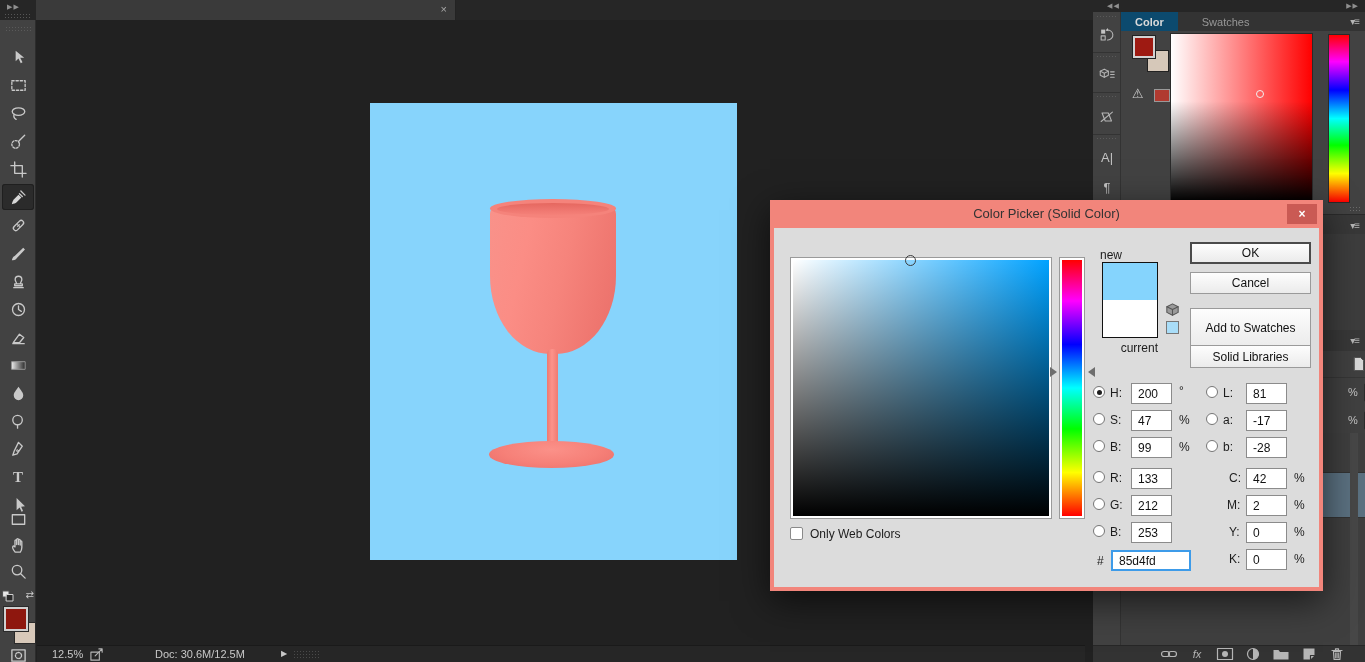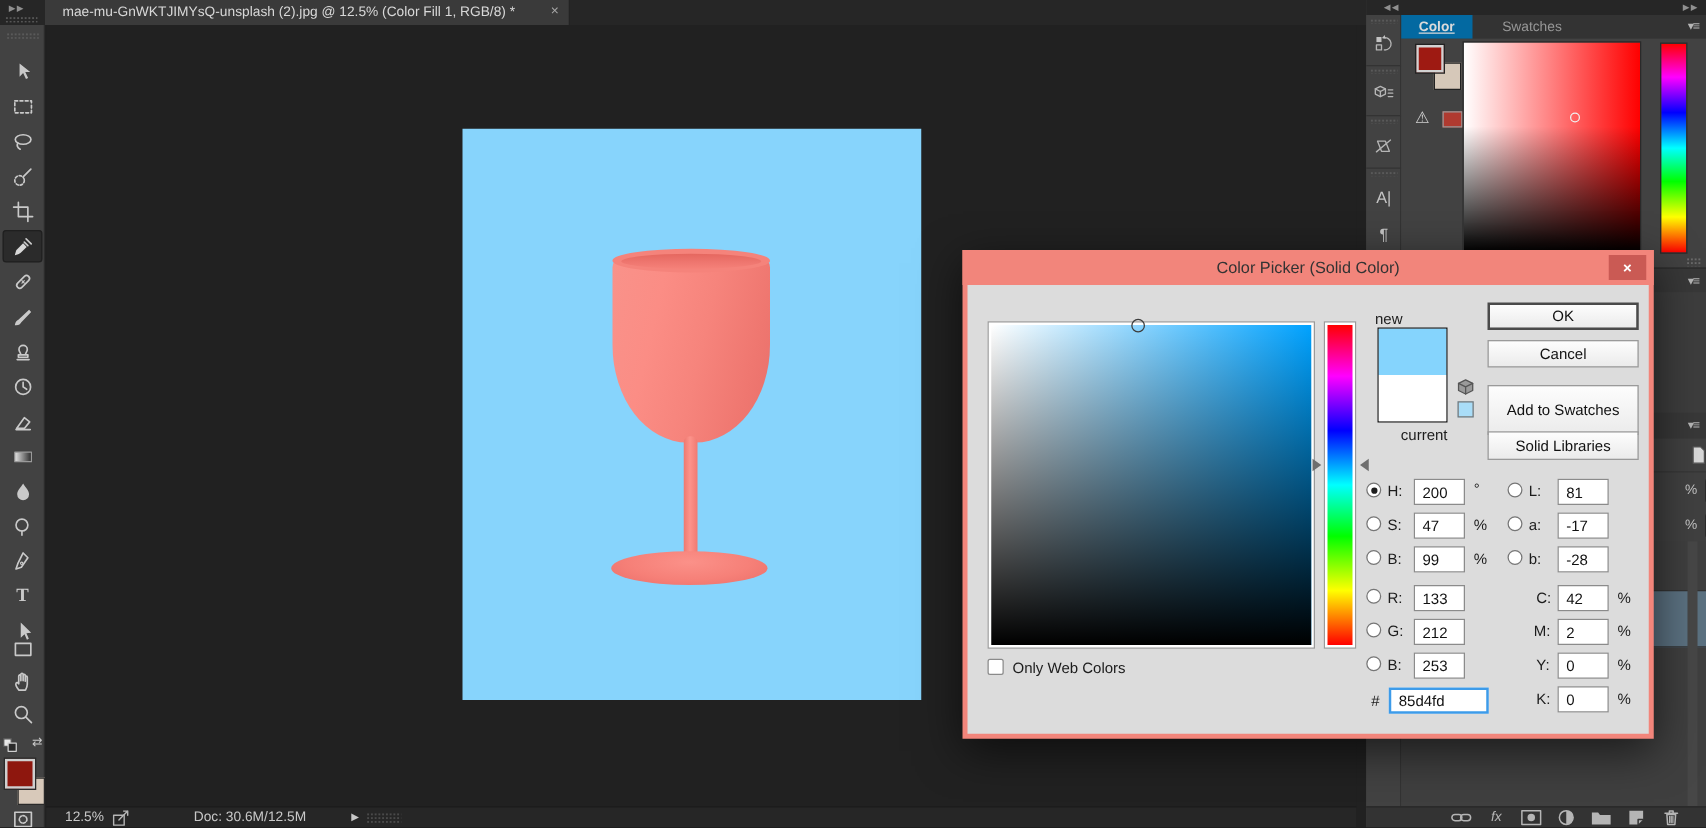--- a/index.html
+++ b/index.html
@@ -50,21 +50,21 @@
   .dock-arrows { font-size:7px; color:#8f8f8f; letter-spacing:1px; cursor:pointer; top:2px; }
   .dock-col { left:0; top:12px; width:28px; height:633px; background:#424242; border-right:1px solid #333; }
   .dock-grip { left:3px; width:22px; height:4px; background-image:radial-gradient(#5a5a5a 35%, transparent 36%); background-size:3px 3px; }
   .dock-icon { left:0; width:28px; height:26px; display:flex; align-items:center; justify-content:center; color:#c3c3c3; cursor:pointer; }
   .dock-divider { left:0; width:28px; height:1px; background:#333; }
   .dock-glyph { font-size:13px; color:#c3c3c3; }
 
   
   .cpanel-tabs { left:28px; top:12px; width:244px; height:19px; background:#333333; display:flex; }
   .cpanel-tab { height:19px; padding:0 14px; font-size:11px; display:flex; align-items:center; cursor:pointer; }
-  .cpanel-tab.active { background:#0369a1; color:#dadada; font-weight:bold;text-decoration:underline; }
+  .cpanel-tab.active { background:#0c4a6e; color:#dadada; font-weight:bold; }
   .cpanel-tab.inactive { color:#979797;margin-left:10px; }
   .panel-menu { position:absolute; font-size:10px; color:#b5b5b5; cursor:pointer; letter-spacing:-1px; }
   .cpanel-body { left:28px; top:31px; width:244px; height:183px; background:#424242; }
   .cp-fg { left:12px; top:5px; width:22px; height:22px; background:#9e1a12; border:2px solid #d2d2d2; outline:1px solid #222; z-index:1; cursor:pointer; }
   .cp-bg { left:26px; top:19px; width:22px; height:22px; background:#d6c8b9; border:1px solid #222; cursor:pointer; }
   .cp-warning { left:11px; top:55px; font-size:13px; color:#cfcfcf; cursor:pointer; }
   .cp-warn-swatch { left:33px; top:58px; width:16px; height:13px; background:#b03a30; border:1px solid #999; cursor:pointer; }
   .cp-grad { left:49px; top:2px; width:143px; height:170px; border:1px solid #2a2a2a; cursor:crosshair;
      background:linear-gradient(to top, #000 0%, rgba(0,0,0,0) 60%), linear-gradient(to right, #ffffff, #ff0000); }
   .cp-grad-marker { left:135px; top:59px; width:8px; height:8px; border:1px solid #f0f0f0; border-radius:50%; }
@@ -145,21 +145,20 @@
 </style>
 </head>
 <body>
 
 <div class="app">
 
   <div class="abs tabbar">
     <div class="abs corner-arrows">▶▶</div>
     <div class="abs corner-grip"></div>
     <div class="abs doc-tab">
-      <span class="doc-tab-title">mae-mu-GnWKTJIMYsQ-unsplash (2).jpg @ 12.5% (Color Fill 1, RGB/8) *</span>
       <span class="doc-tab-close">×</span>
     </div>
   </div>
 
   <div class="abs toolbar">
     <div class="abs tb-grip" style="top:6px;"></div>
     <div class="tool" style="top:24px;">
       <svg width="19" height="19" viewBox="0 0 20 20">
           <path d="M7 3v11l3-3 2.4 5 1.8-.9-2.4-4.9H16z" fill="#c9c9c9" stroke="none"></path>
         </svg>

